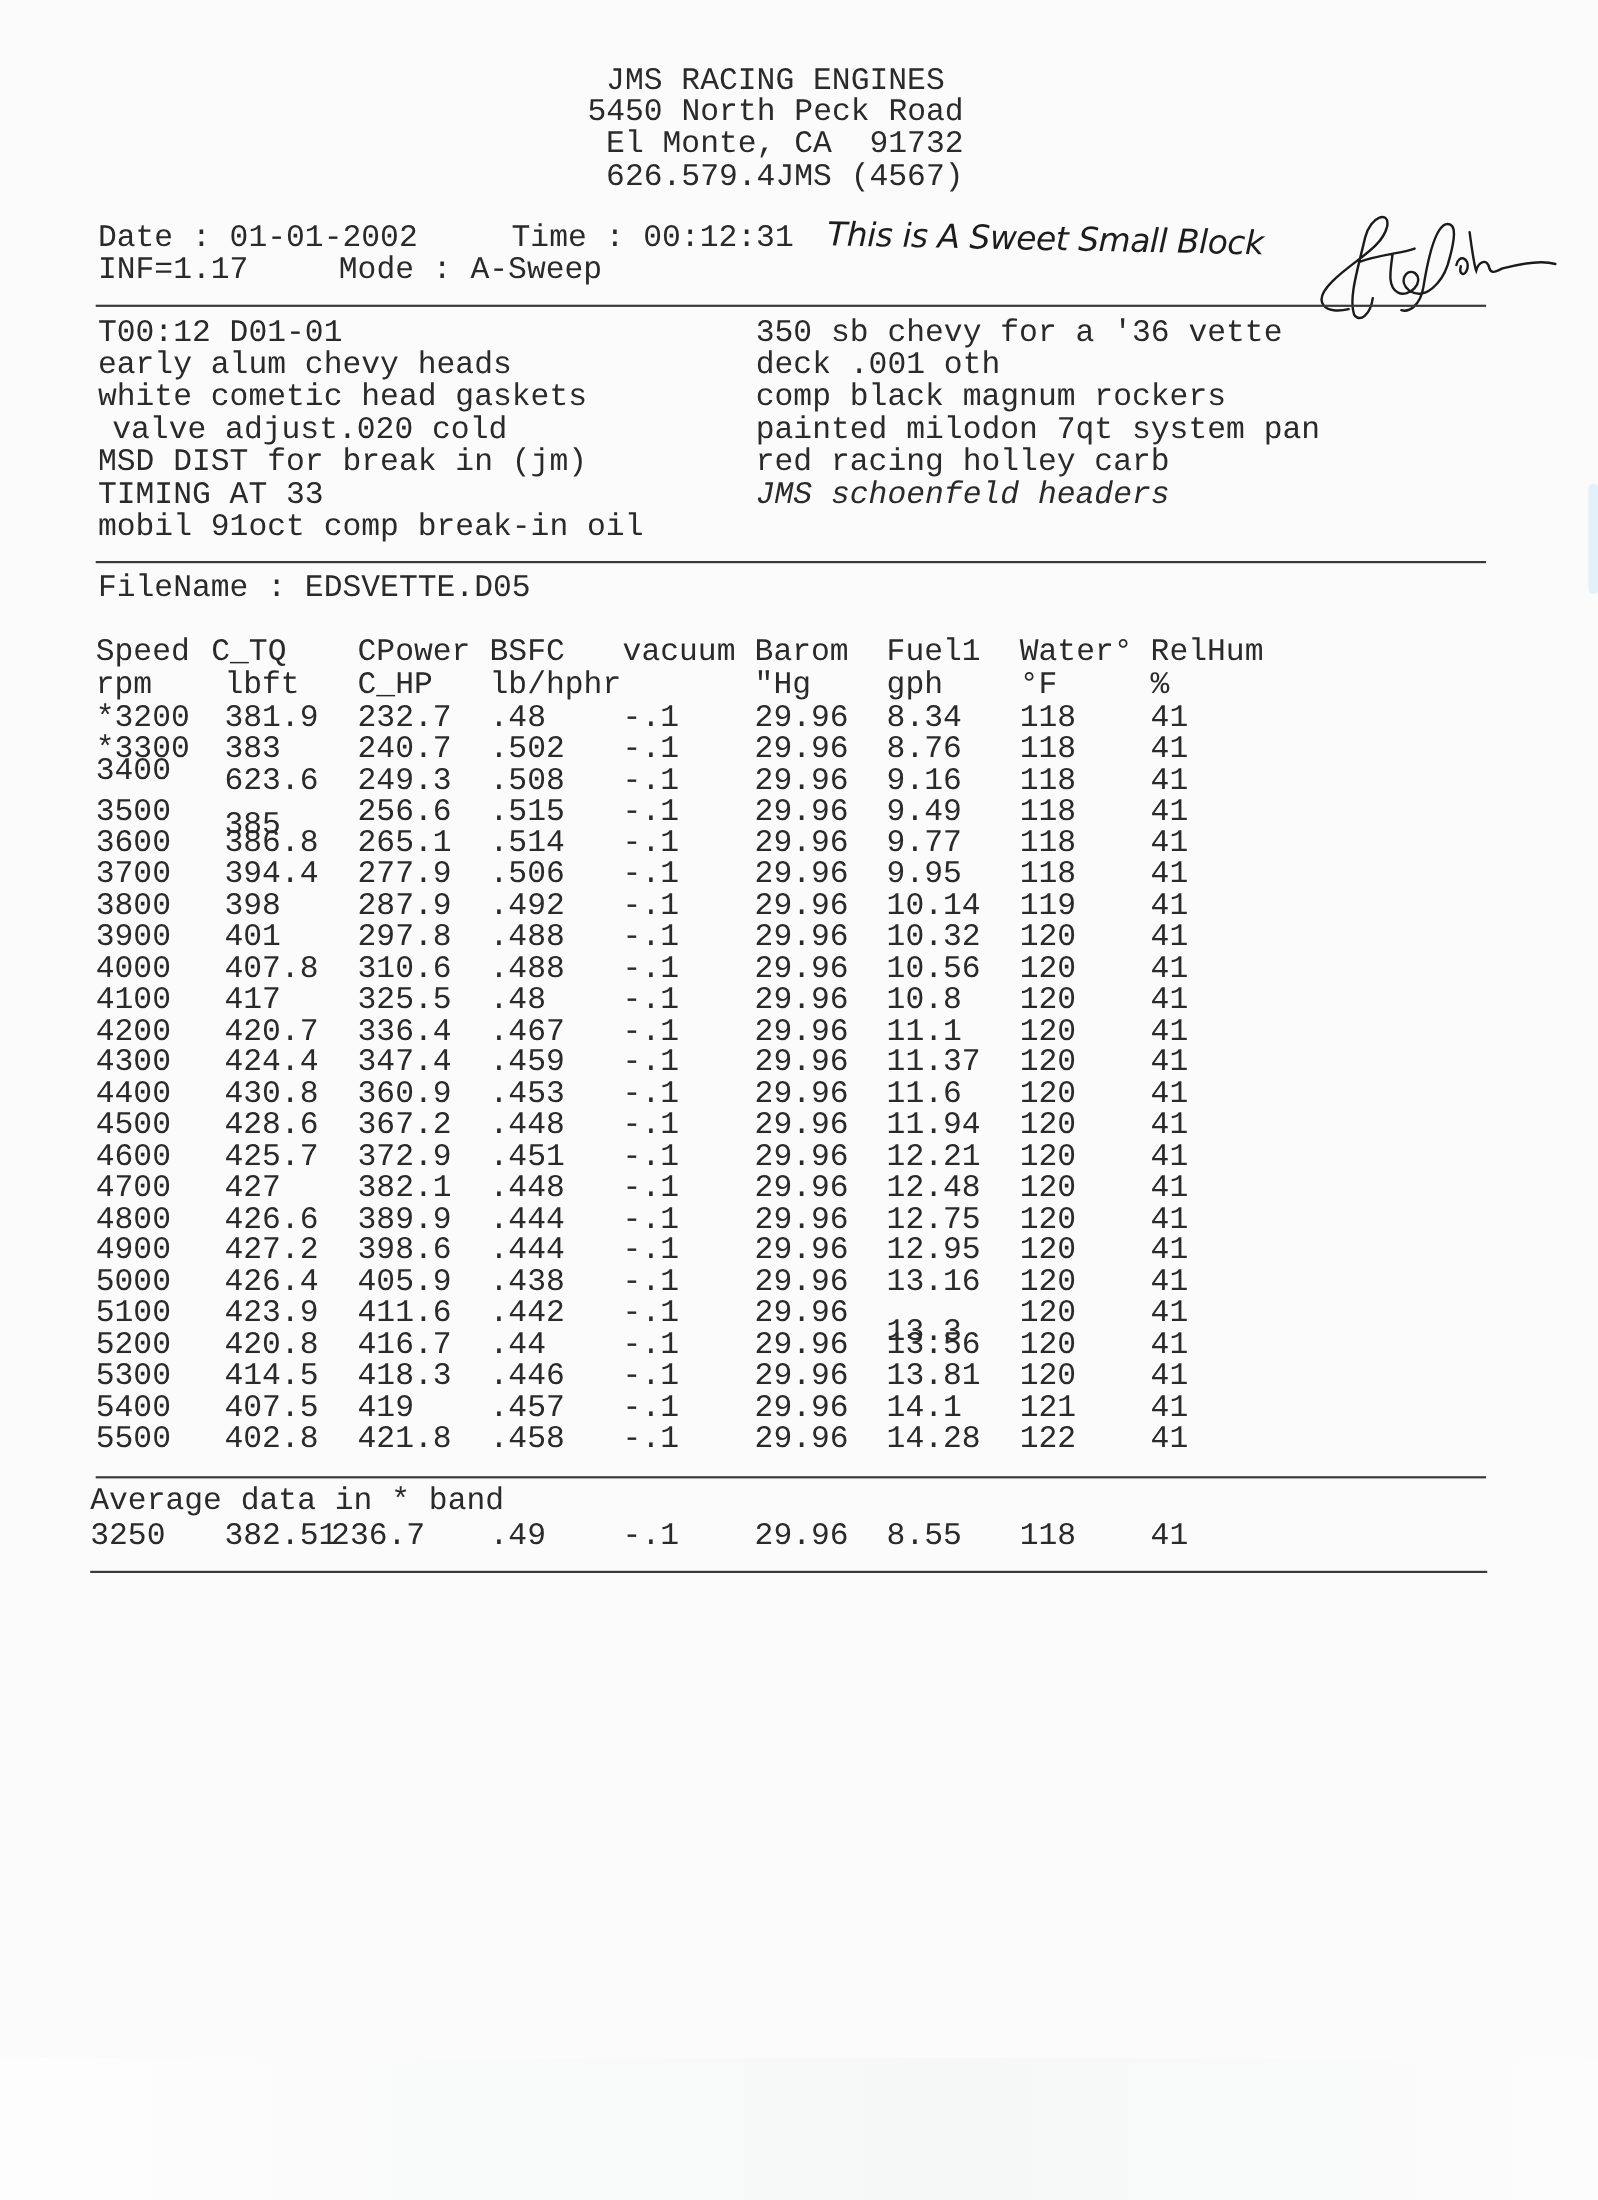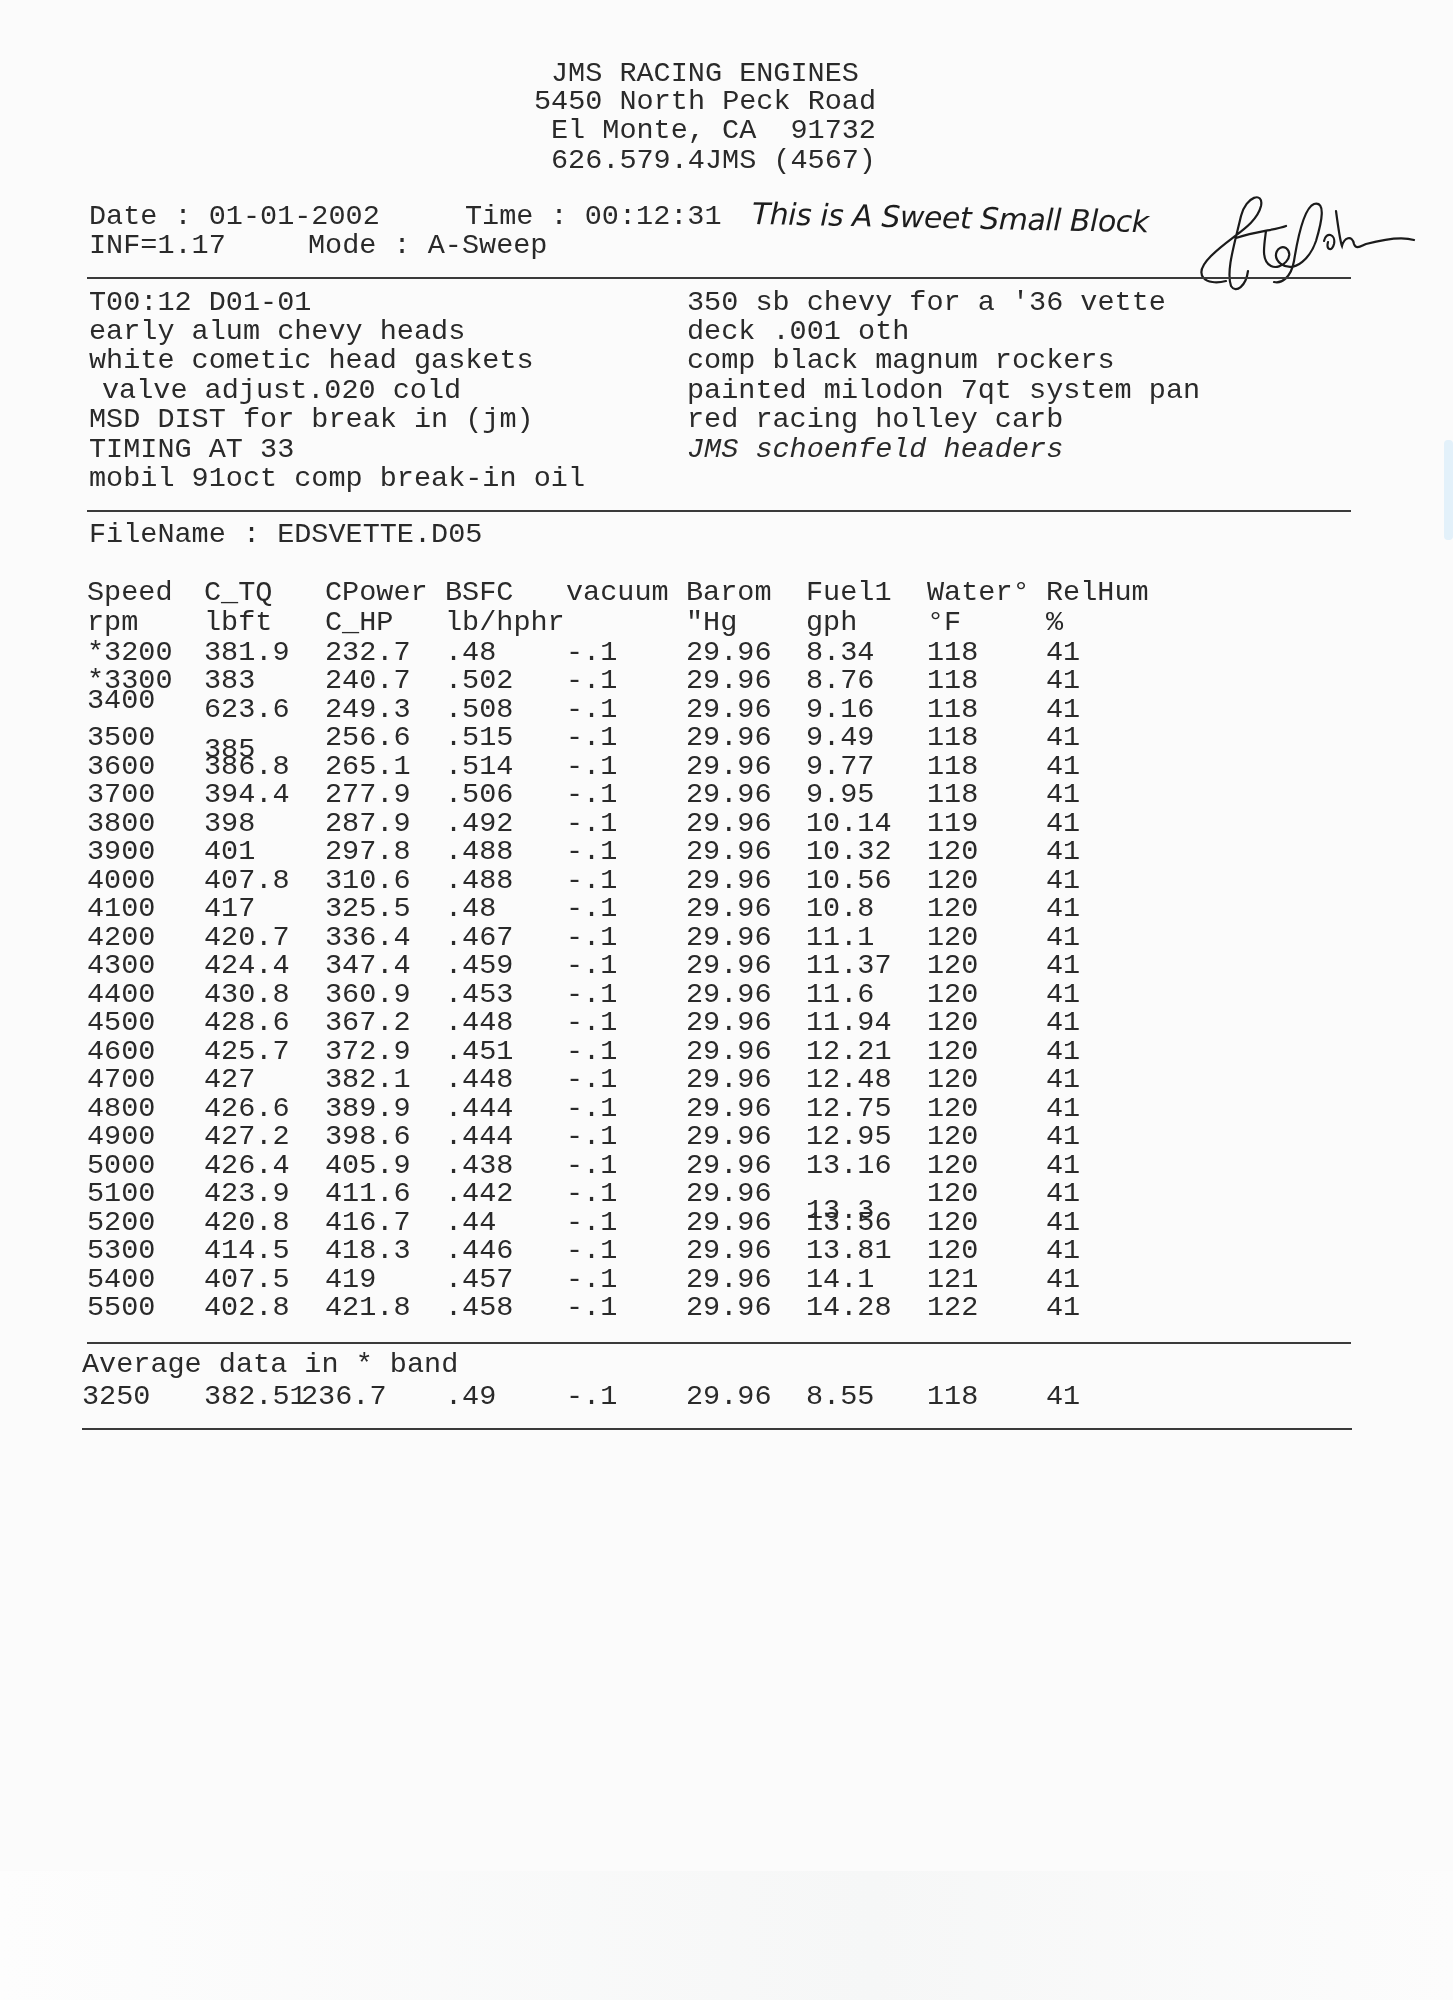--- a/index.html
+++ b/index.html
@@ -74,21 +74,21 @@
   <div class="t" style="left:687px; top:435px;font-style:italic;">JMS schoenfeld headers</div>
 </div>
 
 <div class="rule" style="top:510px;"></div>
 
 <div class="t" style="left:89px; top:520px;">FileName : EDSVETTE.D05</div>
 
 <div id="dyno-table">
     <div class="cell" style="left: 87px; top: 579px;">Speed</div>
     <div class="cell" style="left: 87px; top: 609px;">rpm</div>
-    <div class="cell" style="left: 204px; top: 579px;">C_TQ</div>
+    <div class="cell" style="left: 192px; top: 579px;">C_TQ</div>
     <div class="cell" style="left: 204px; top: 609px;">lbft</div>
     <div class="cell" style="left: 325px; top: 579px;">CPower</div>
     <div class="cell" style="left: 325px; top: 609px;">C_HP</div>
     <div class="cell" style="left: 445px; top: 579px;">BSFC</div>
     <div class="cell" style="left: 445px; top: 609px;">lb/hphr</div>
     <div class="cell" style="left: 566px; top: 579px;">vacuum</div>
     <div class="cell" style="left: 566px; top: 609px;"></div>
     <div class="cell" style="left: 686px; top: 579px;">Barom</div>
     <div class="cell" style="left: 686px; top: 609px;">"Hg</div>
     <div class="cell" style="left: 806px; top: 579px;">Fuel1</div>

